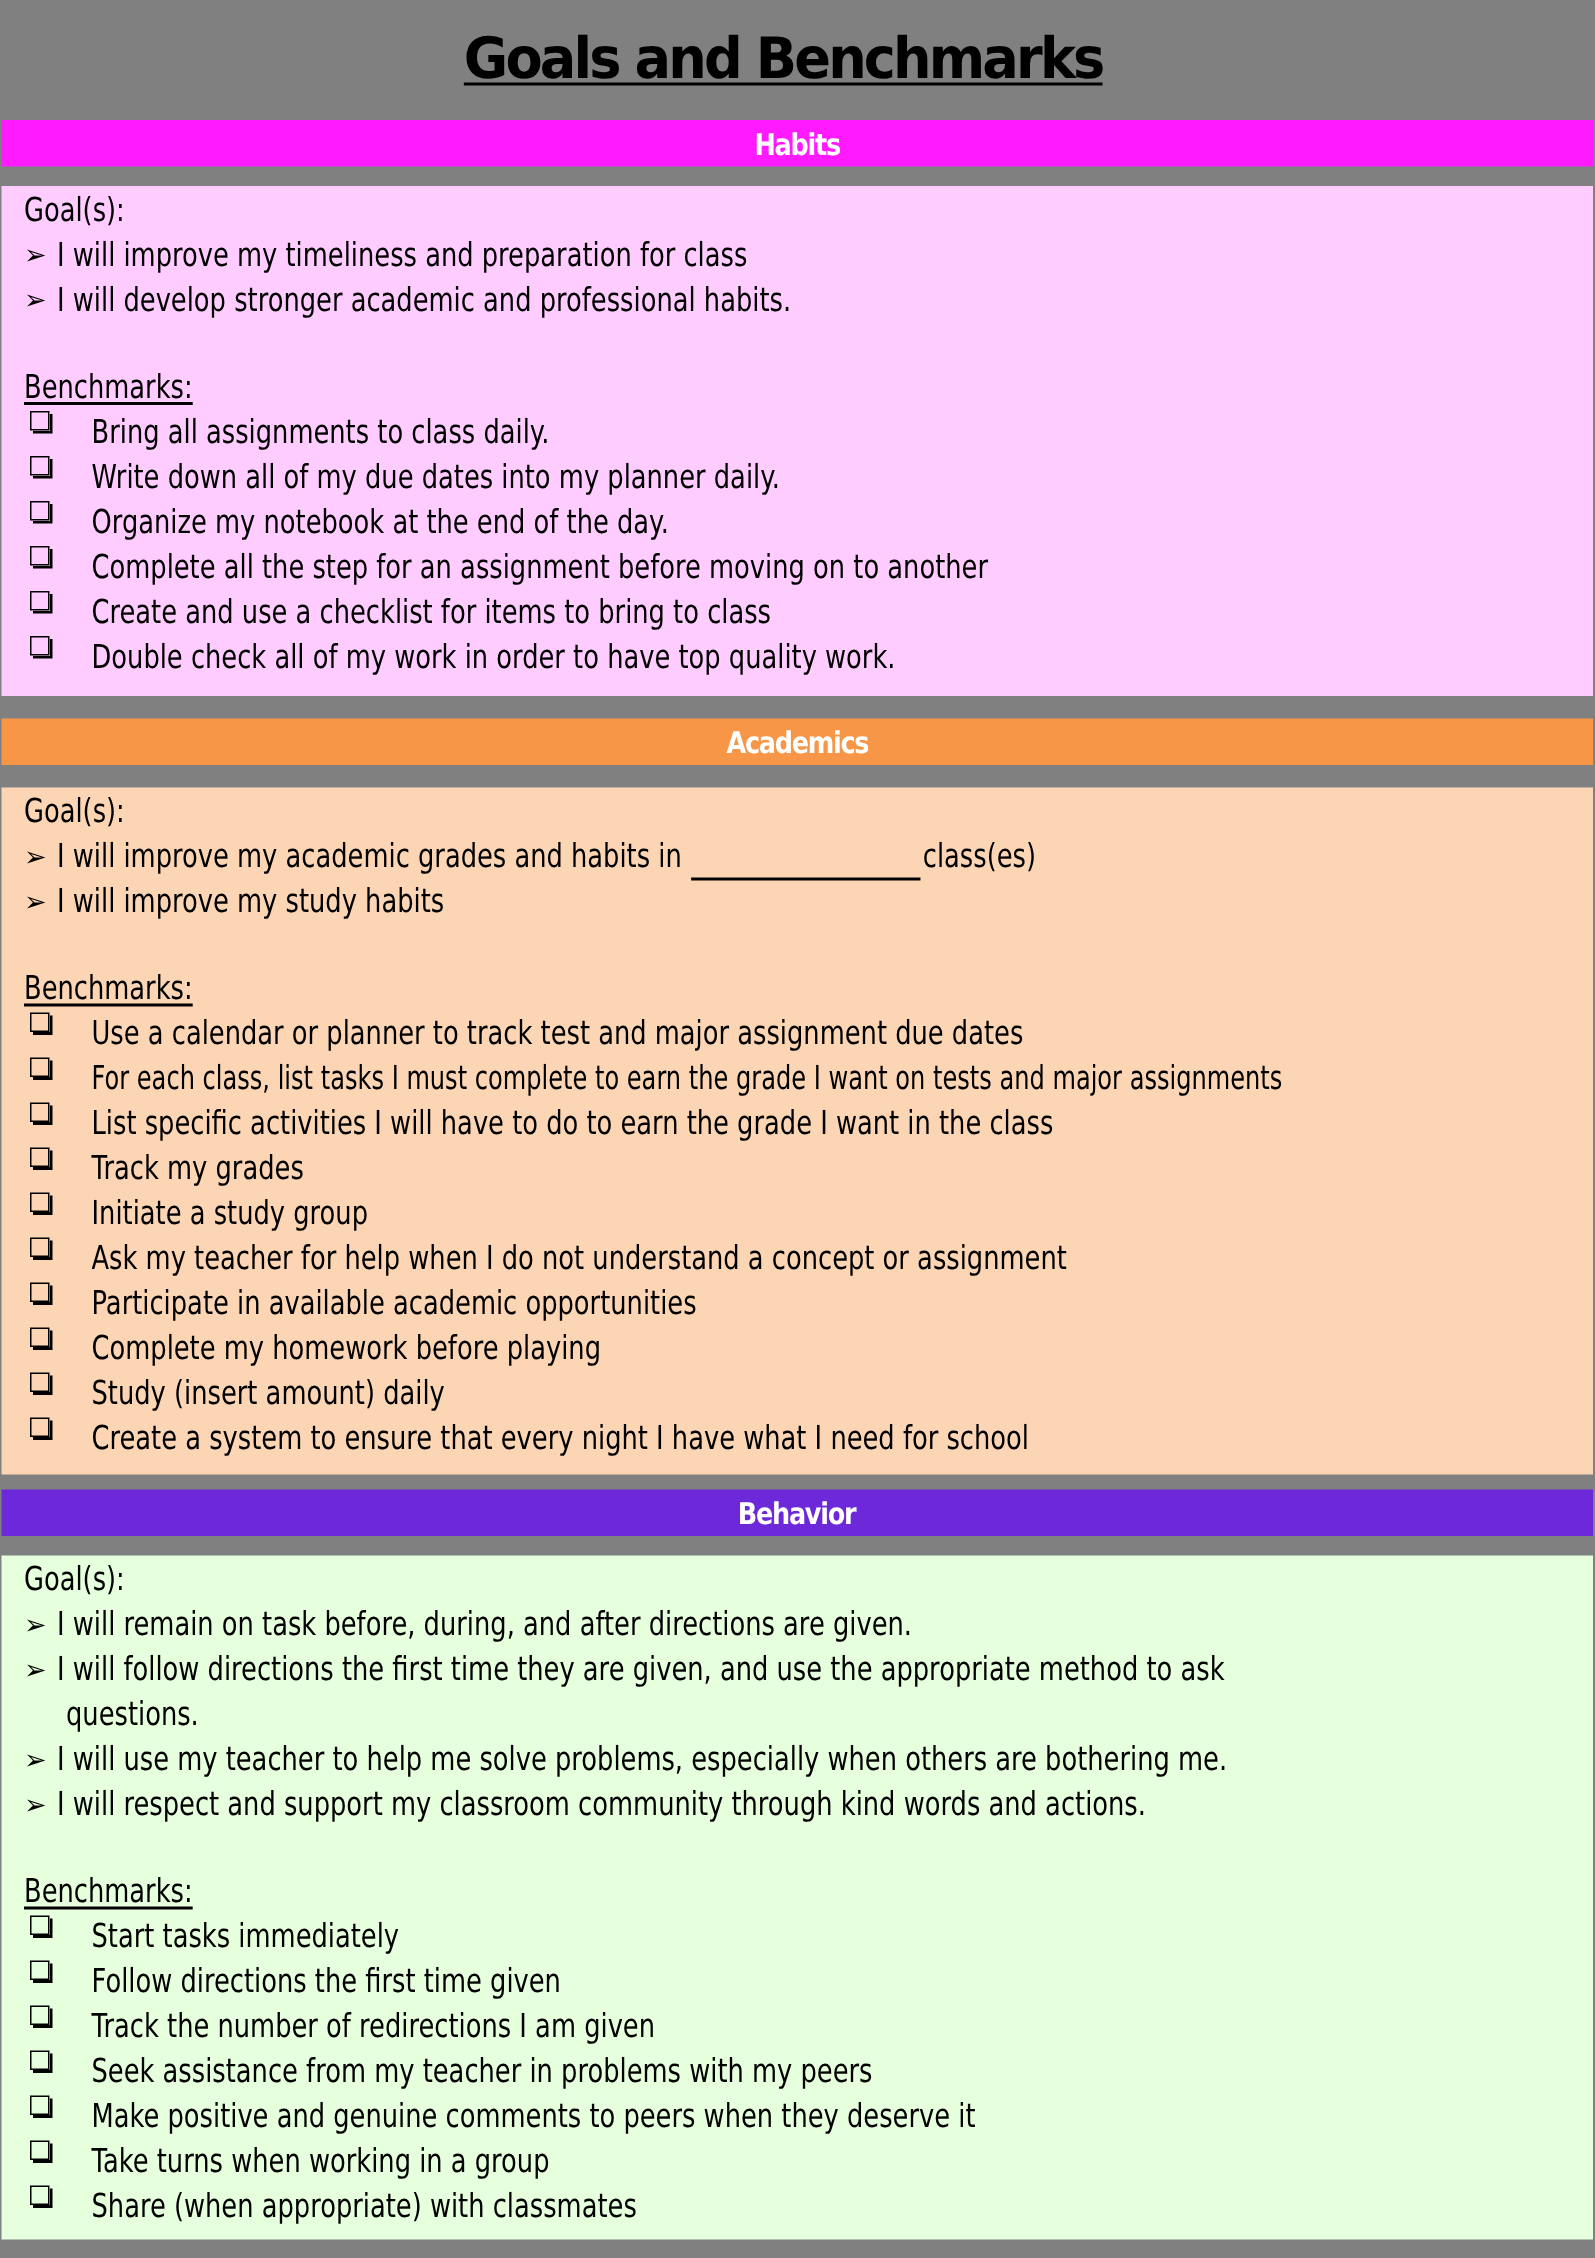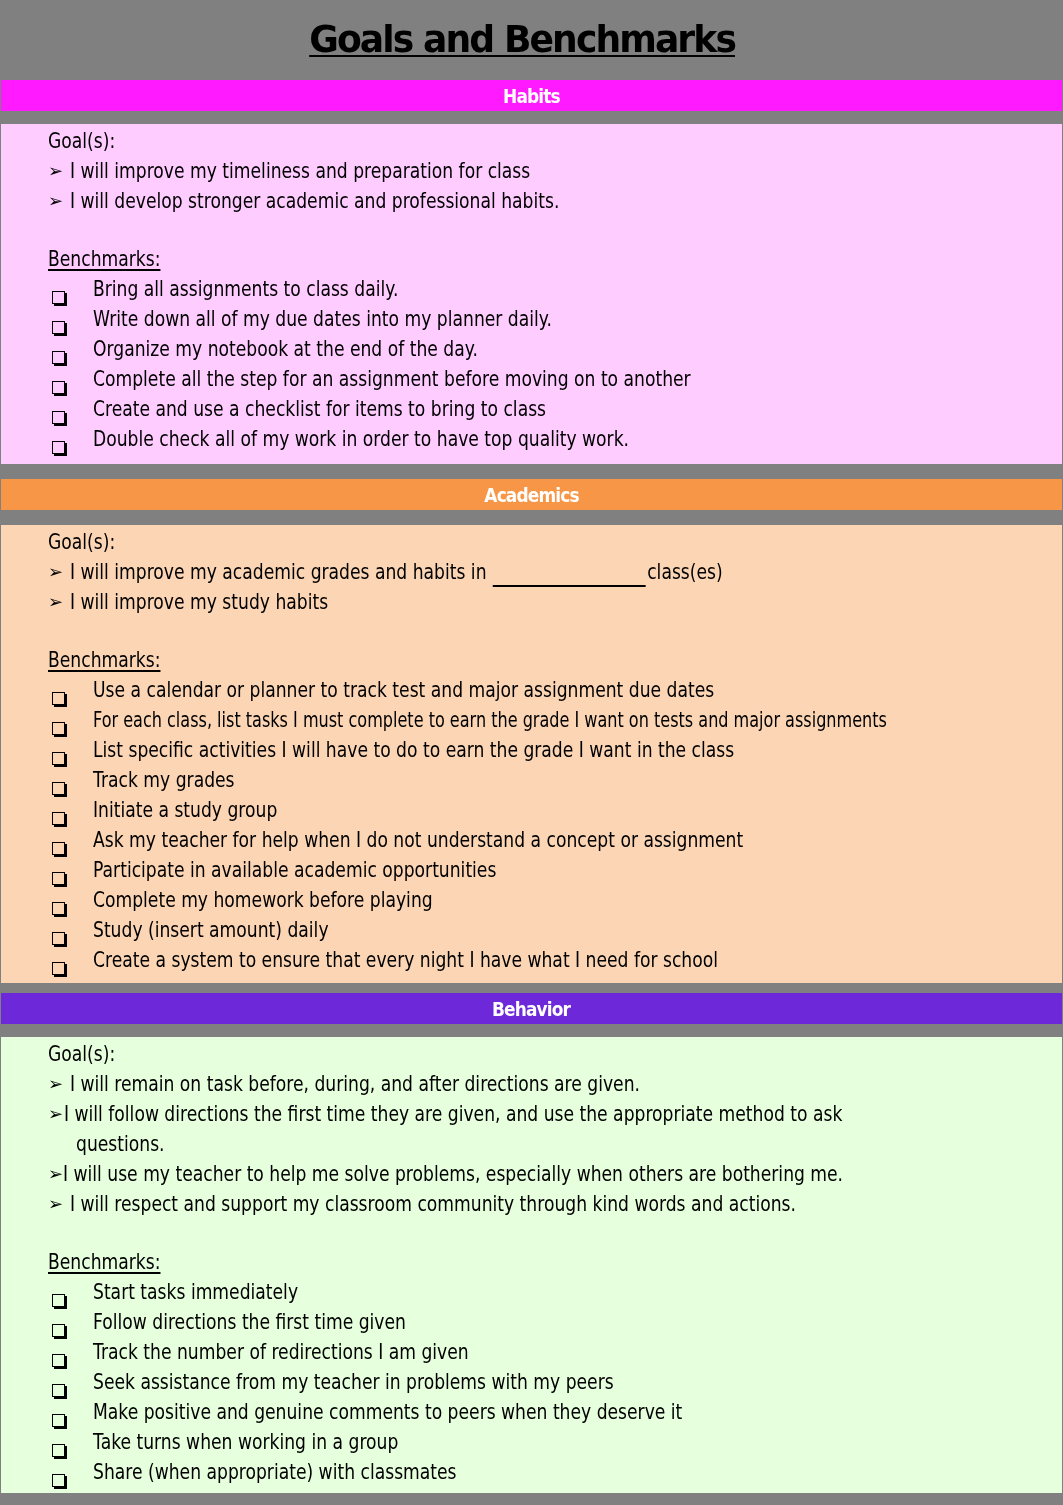--- a/index.html
+++ b/index.html
@@ -43,30 +43,29 @@
     position: absolute; left: 1px; width: 1061px;
     box-sizing: border-box;
     padding-left: 15px;
     font-family: "DejaVu Sans", sans-serif;
     font-size: 22px;
     color: #000;
   }
   .line {
     height: 30px; line-height: 30px; white-space: nowrap;
     transform-origin: left center;
-    margin-left: 32px;
   }
   .cond { display: inline-block; transform: scaleX(0.78); transform-origin: left center; white-space: nowrap; }
   .label-goal { }
   .label-bench { text-decoration: underline; text-underline-offset: 3px; }
   .goal-item { display: flex; align-items: center; }
   .arrow {
     display: inline-block; width: 22px; font-size: 18px; text-align: left;
   }
-  .bench-item { display: flex; align-items: flex-end; }
+  .bench-item { display: flex; align-items: flex-start; }
   .checkbox {
     display: inline-block; width: 13px; height: 13px;
     border: 1.5px solid #000;
     box-shadow: 2px 2px 0 #000;
     margin-left: 4px; margin-right: 28px; box-sizing: border-box;
     flex: 0 0 auto;
   }
   .blank-line {
     display: inline-block; width: 196px; border-bottom: 2px solid #000;
     height: 20px; margin: 0 2px 0 8px; vertical-align: bottom;

